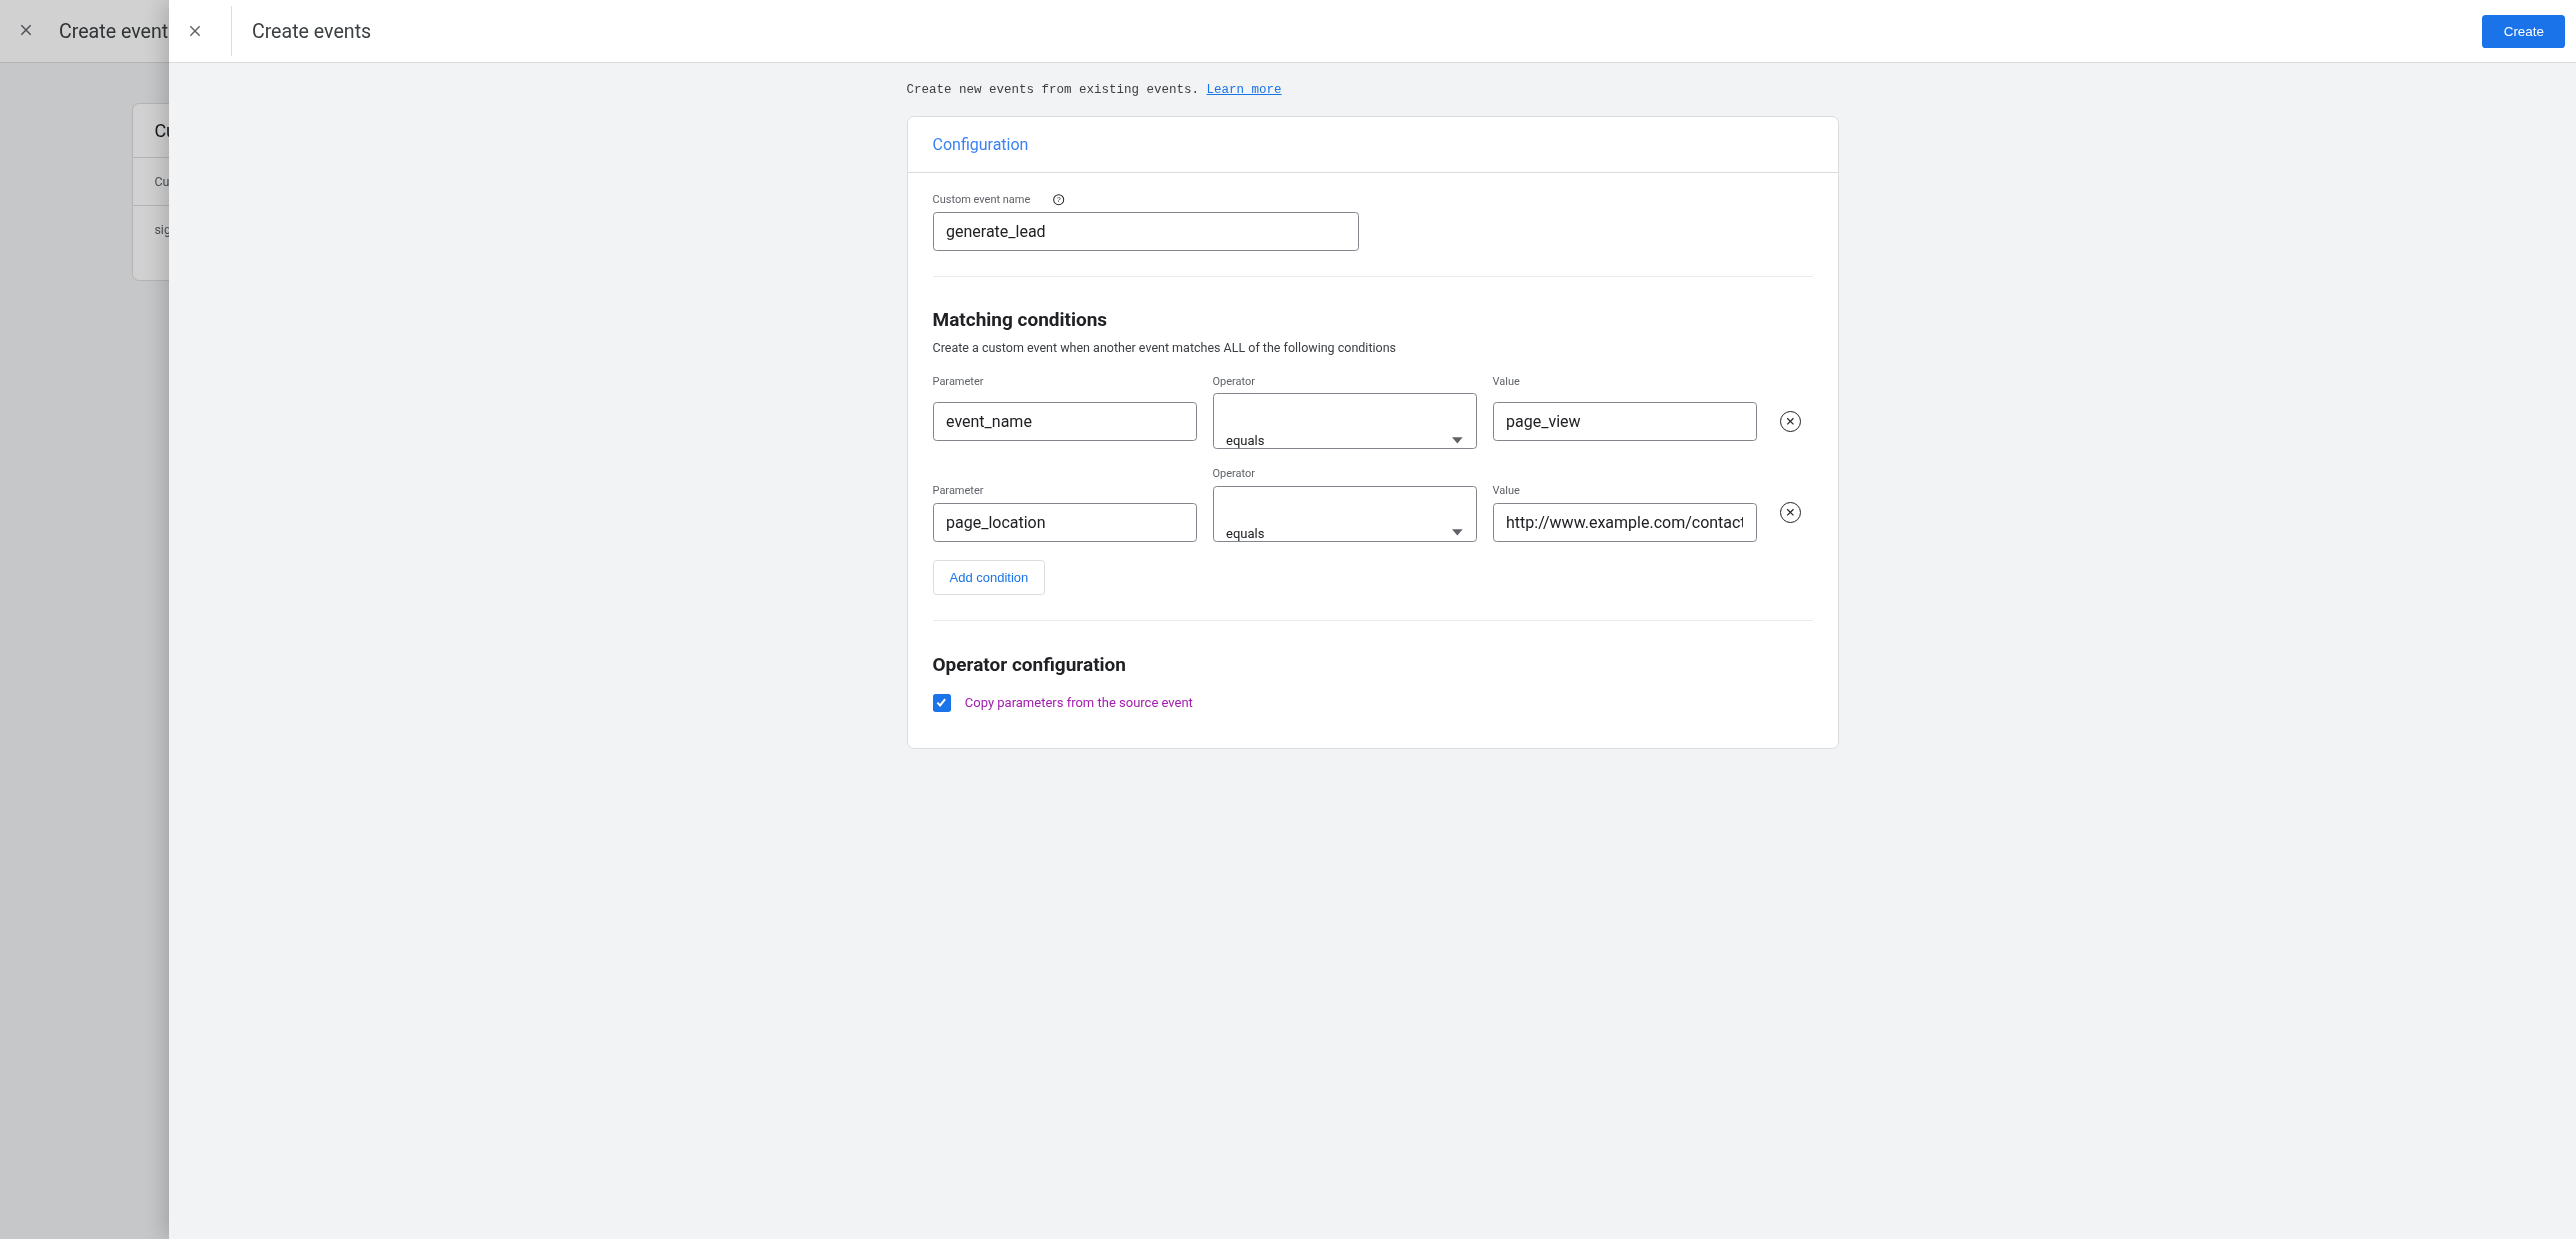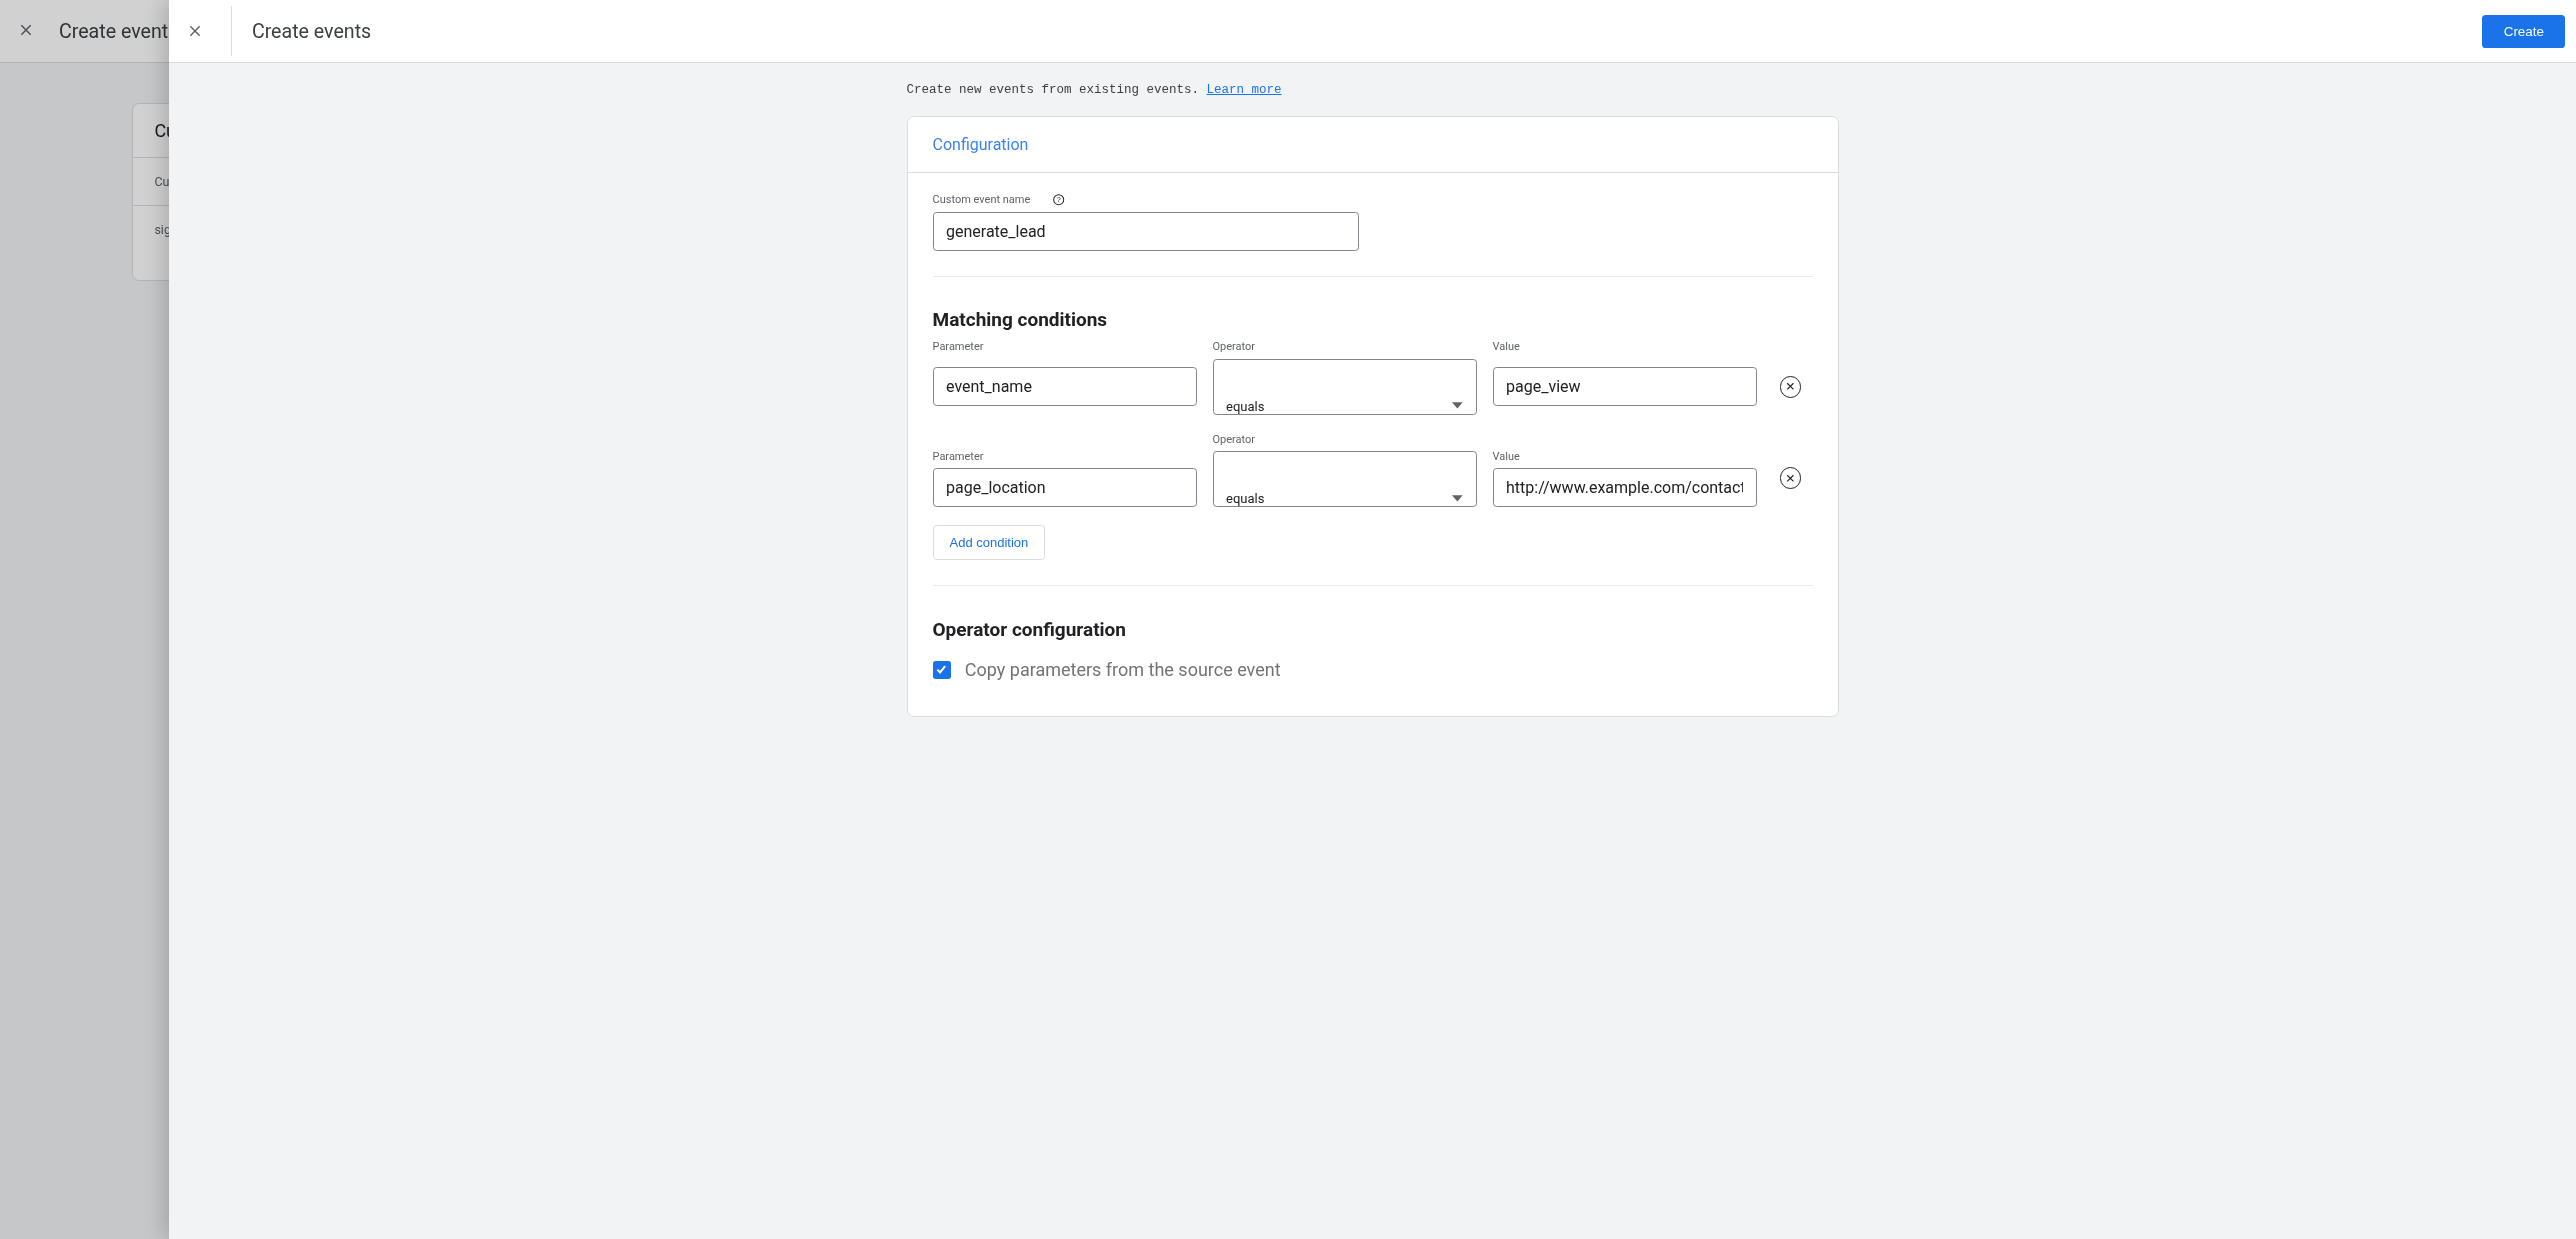--- a/index.html
+++ b/index.html
@@ -183,21 +183,21 @@
       color: #1a73e8;
       font-size: 13px;
       font-weight: 500;
       padding: 9px 16px;
       border-radius: 3.6px;
       cursor: pointer;
     }
 
     .checkbox-row {
       display:flex; align-items:center; gap: 14.3px;
-      font-size: 18px; color: #737373;
+      font-size: 13px; color: #a21caf;
       margin-top: 18px;
     }
     .chk {
       width: 18px; height: 18px;
       border-radius: 2.7px;
       background: #1a73e8;
       display:flex; align-items:center; justify-content:center;
       color:#fff; font-size:12.5px;
       cursor:pointer;
     }
@@ -257,20 +257,21 @@
                 <circle cx="12" cy="12" r="9" fill="none" stroke="#202124" stroke-width="1.8"></circle>
                 <text x="12" y="16.5" text-anchor="middle" font-size="13" fill="#202124" font-family="Arial">?</text>
               </svg>
           </span>
         </div>
         <input class="input-box" value="generate_lead" style="">
 
         <div class="section-div"></div>
 
         <div class="section-title">Matching conditions</div>
+        <div class="section-sub">Create a custom event when another event matches ALL of the following conditions</div>
 
         <div class="cond-head-row">
           <div class="field-label">Parameter</div>
           <div class="field-label">Operator</div>
           <div class="field-label">Value</div>
           <div></div>
         </div>
 
         
         <div class="cond-row">

